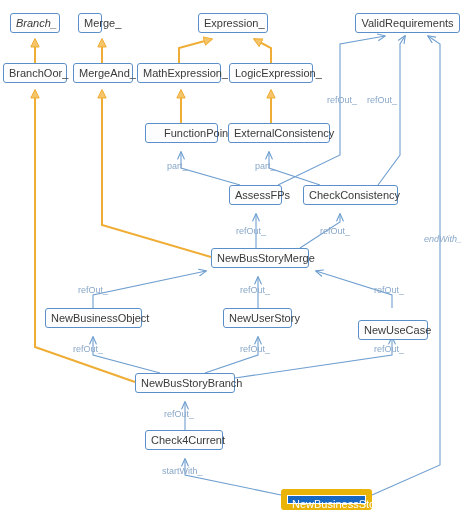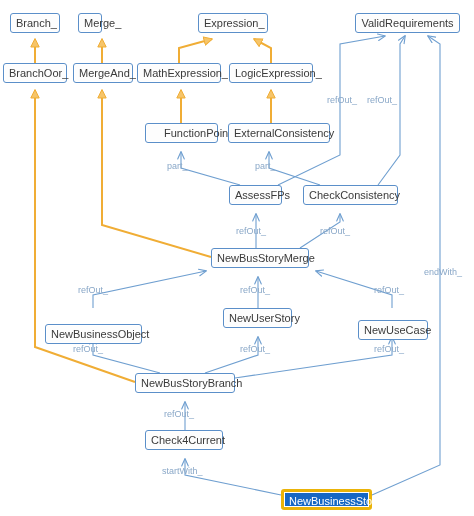--- a/index.html
+++ b/index.html
@@ -36,21 +36,21 @@
     color: #3a3a3a;
     font-family: "Liberation Sans", sans-serif;
     font-size: 11px;
     text-align: center;
     white-space: nowrap;
     padding: 0 5px;
     box-shadow: 0 0 0 1px #ffffff inset;
   }
   .node.selected {
     background: #1667c4;
-    border: 3px solid #eab308;
+    border: 6px solid #eab308;
     color: #ffffff;
     height: 21px;
     line-height: 19px;
   }
   .edge-label {
     position: absolute;
     font-family: "Liberation Sans", sans-serif;
     font-size: 9px;
     color: #8aa8c8;
     white-space: nowrap;
@@ -119,57 +119,57 @@
 
       <path d="M185,430 L185,402" marker-end="url(#arrow-blue)"></path>
 
       <path d="M281,495 L185,475 L185,459" marker-end="url(#arrow-blue)"></path>
 
       <path d="M372,495 L440,465 L440,44 L428,36" marker-end="url(#arrow-blue)"></path>
     </g>
   </svg>
 
   <div>
-    <div class="node" style="left:10px; top:13px; width:50px;">Branch_</div>
+    <div class="node" style="left:10px; top:13px; width:50px;font-style:italic;">Branch_</div>
     <div class="node" style="left:78px; top:13px; width:24px;">Merge_</div>
     <div class="node" style="left:198px; top:13px; width:70px;">Expression_</div>
     <div class="node" style="left:355px; top:13px; width:105px;">ValidRequirements</div>
 
     <div class="node" style="left:3px; top:63px; width:64px;">BranchOor_</div>
     <div class="node" style="left:73px; top:63px; width:60px;">MergeAnd_</div>
     <div class="node" style="left:137px; top:63px; width:84px;">MathExpression_</div>
     <div class="node" style="left:229px; top:63px; width:84px;">LogicExpression_</div>
 
     <div class="node" style="left:145px; top:123px; width:73px;padding-left:18px;">FunctionPoints</div>
     <div class="node" style="left:228px; top:123px; width:102px;">ExternalConsistency</div>
 
     <div class="node" style="left:229px; top:185px; width:53px;">AssessFPs</div>
     <div class="node" style="left:303px; top:185px; width:95px;">CheckConsistency</div>
 
     <div class="node" style="left:211px; top:248px; width:98px;">NewBusStoryMerge</div>
 
-    <div class="node" style="left:45px; top:324px; width:97px;">NewBusinessObject</div>
+    <div class="node" style="left:45px; top:308px; width:97px;">NewBusinessObject</div>
     <div class="node" style="left:223px; top:308px; width:69px;">NewUserStory</div>
     <div class="node" style="left:358px; top:308px; width:70px;margin-top:12px;">NewUseCase</div>
 
     <div class="node" style="left:135px; top:373px; width:100px;">NewBusStoryBranch</div>
 
     <div class="node" style="left:145px; top:430px; width:78px;">Check4Current</div>
 
     <div class="node selected" style="left:281px; top:489px; width:91px;">NewBusinessStory</div>
   </div>
 
   <div>
     <div class="edge-label" style="left:327px; top:95px;">refOut_</div>
     <div class="edge-label" style="left:367px; top:95px;">refOut_</div>
     <div class="edge-label" style="left:167px; top:161px;">part_</div>
     <div class="edge-label" style="left:255px; top:161px;">part_</div>
     <div class="edge-label" style="left:236px; top:226px;">refOut_</div>
     <div class="edge-label" style="left:320px; top:226px;">refOut_</div>
-    <div class="edge-label" style="left:424px; top:267px;">endWith_</div>
+    <div class="edge-label" style="left:424px; top:234px;font-style:italic;">endWith_</div>
     <div class="edge-label" style="left:78px; top:285px;">refOut_</div>
     <div class="edge-label" style="left:240px; top:285px;">refOut_</div>
     <div class="edge-label" style="left:374px; top:285px;">refOut_</div>
     <div class="edge-label" style="left:73px; top:344px;">refOut_</div>
     <div class="edge-label" style="left:240px; top:344px;">refOut_</div>
     <div class="edge-label" style="left:374px; top:344px;">refOut_</div>
     <div class="edge-label" style="left:164px; top:409px;">refOut_</div>
     <div class="edge-label" style="left:162px; top:466px;">startWith_</div>
   </div>
 

